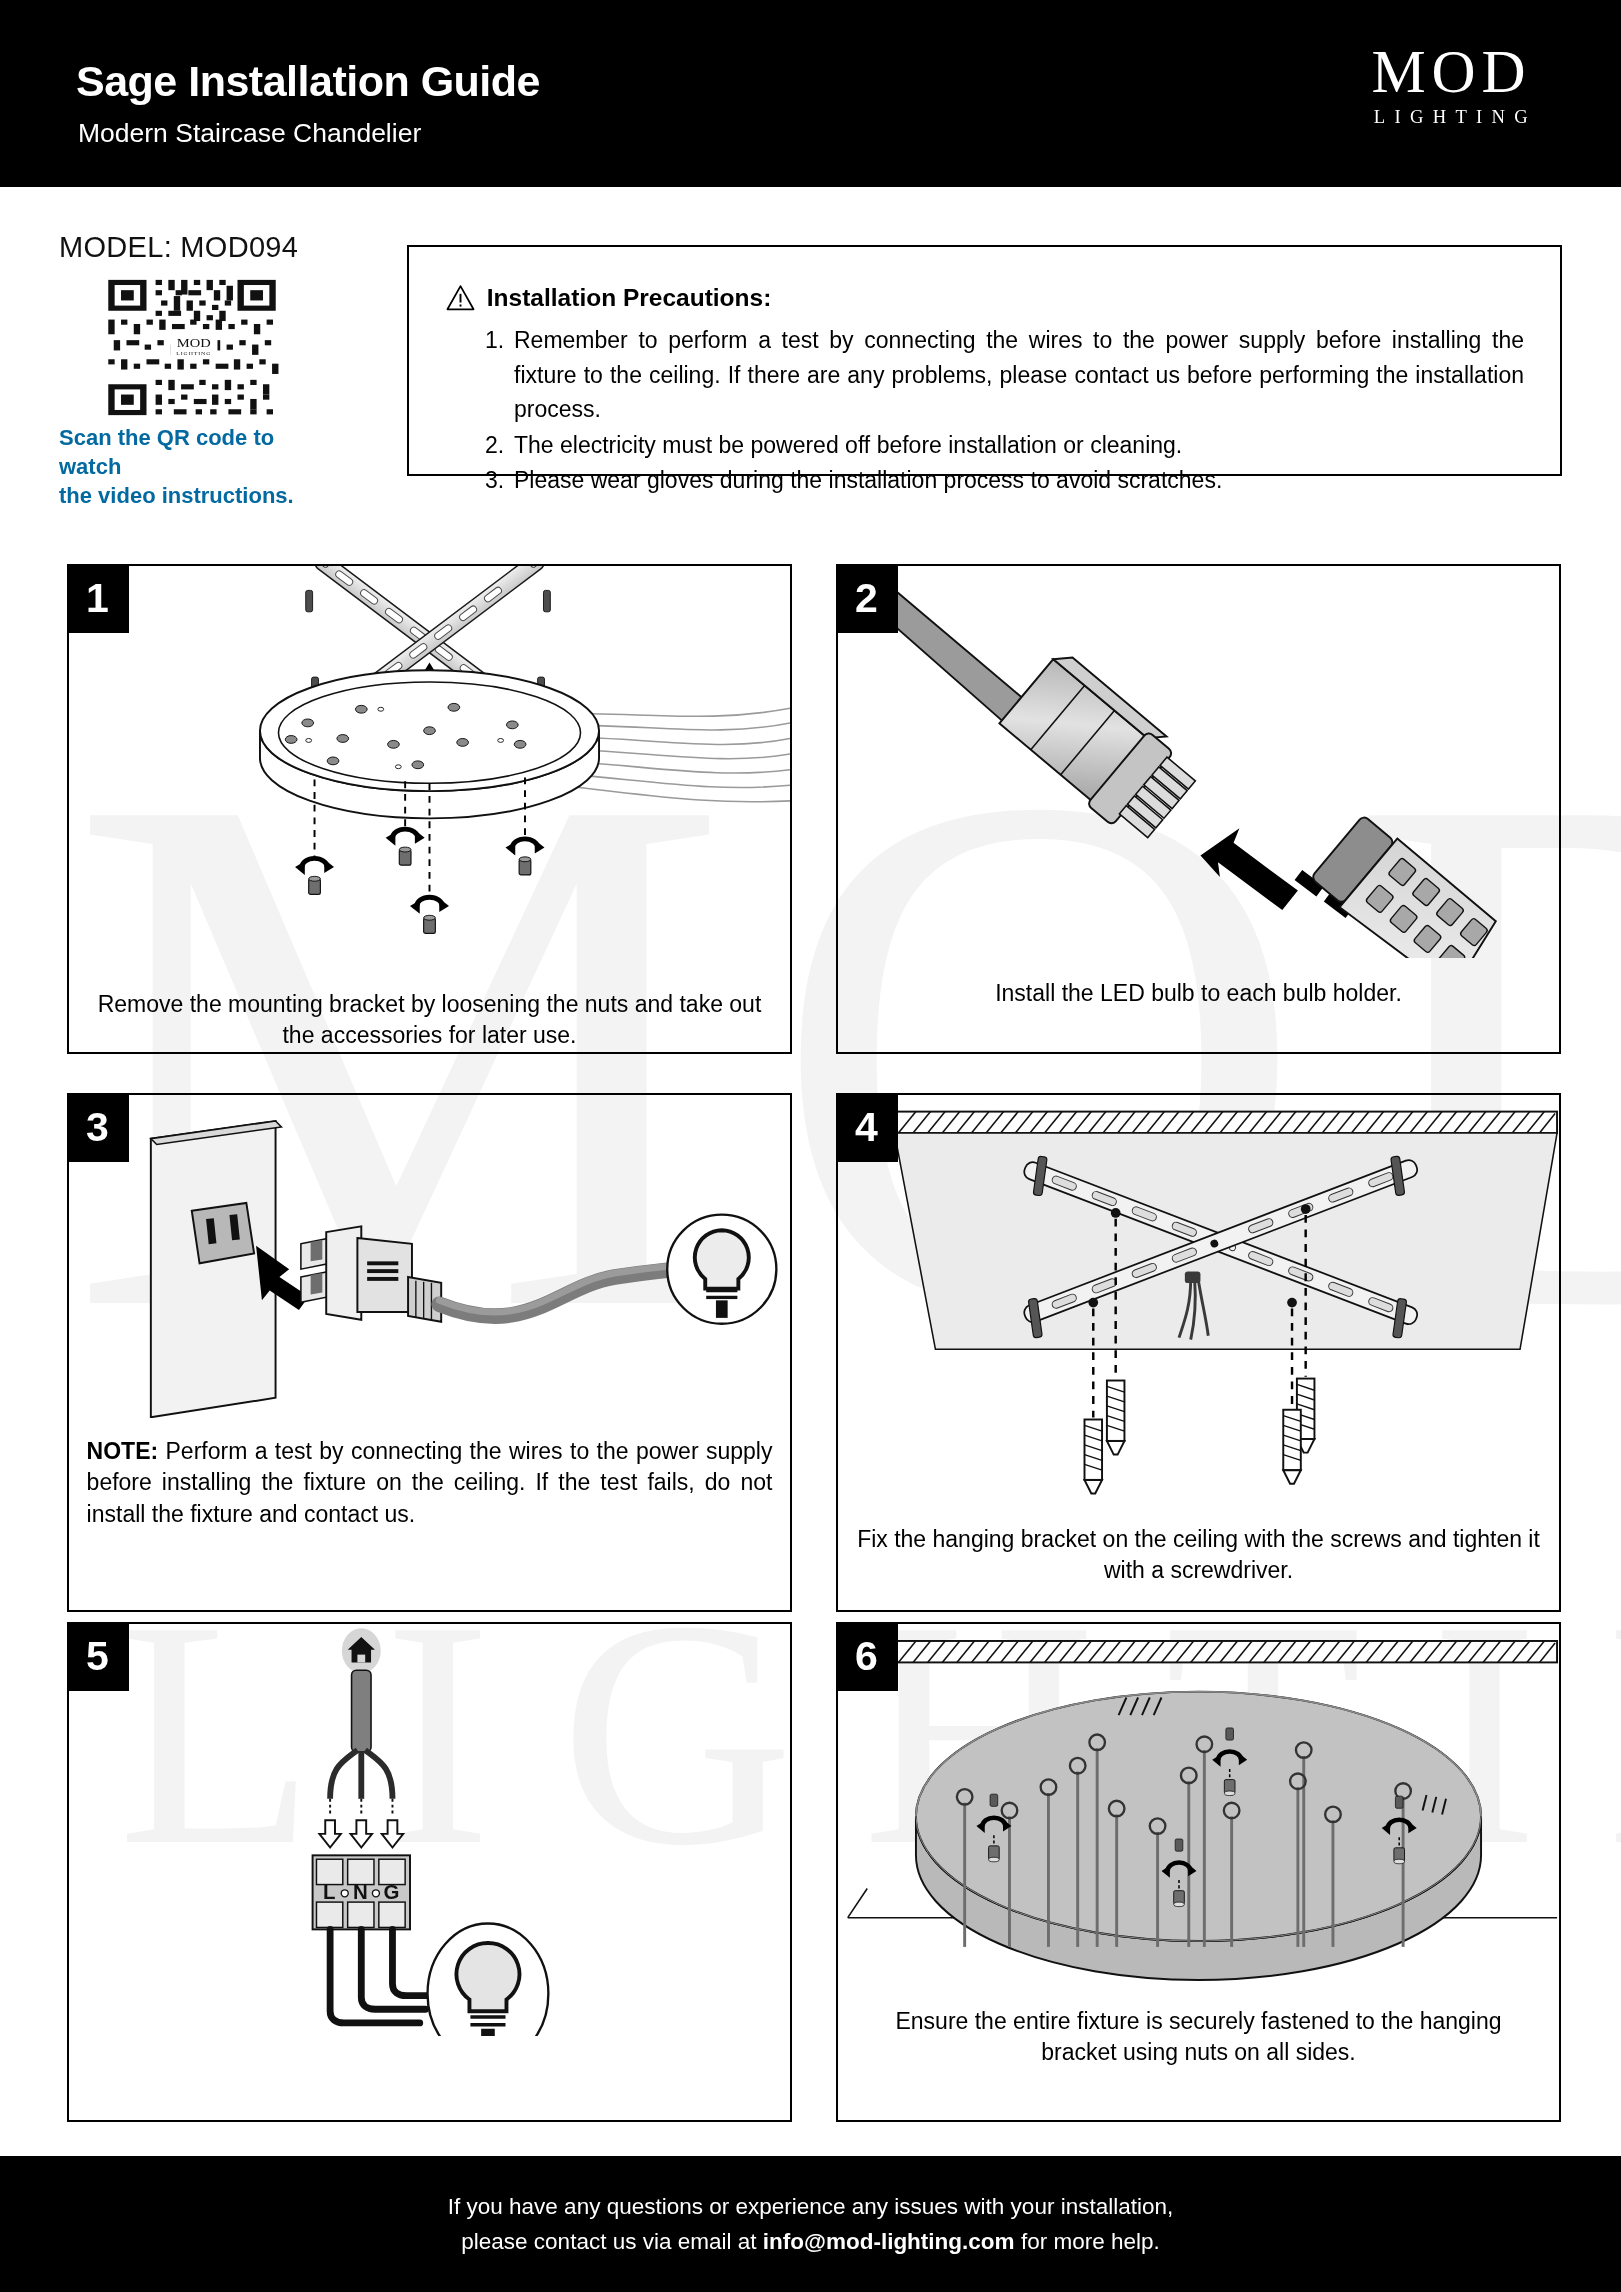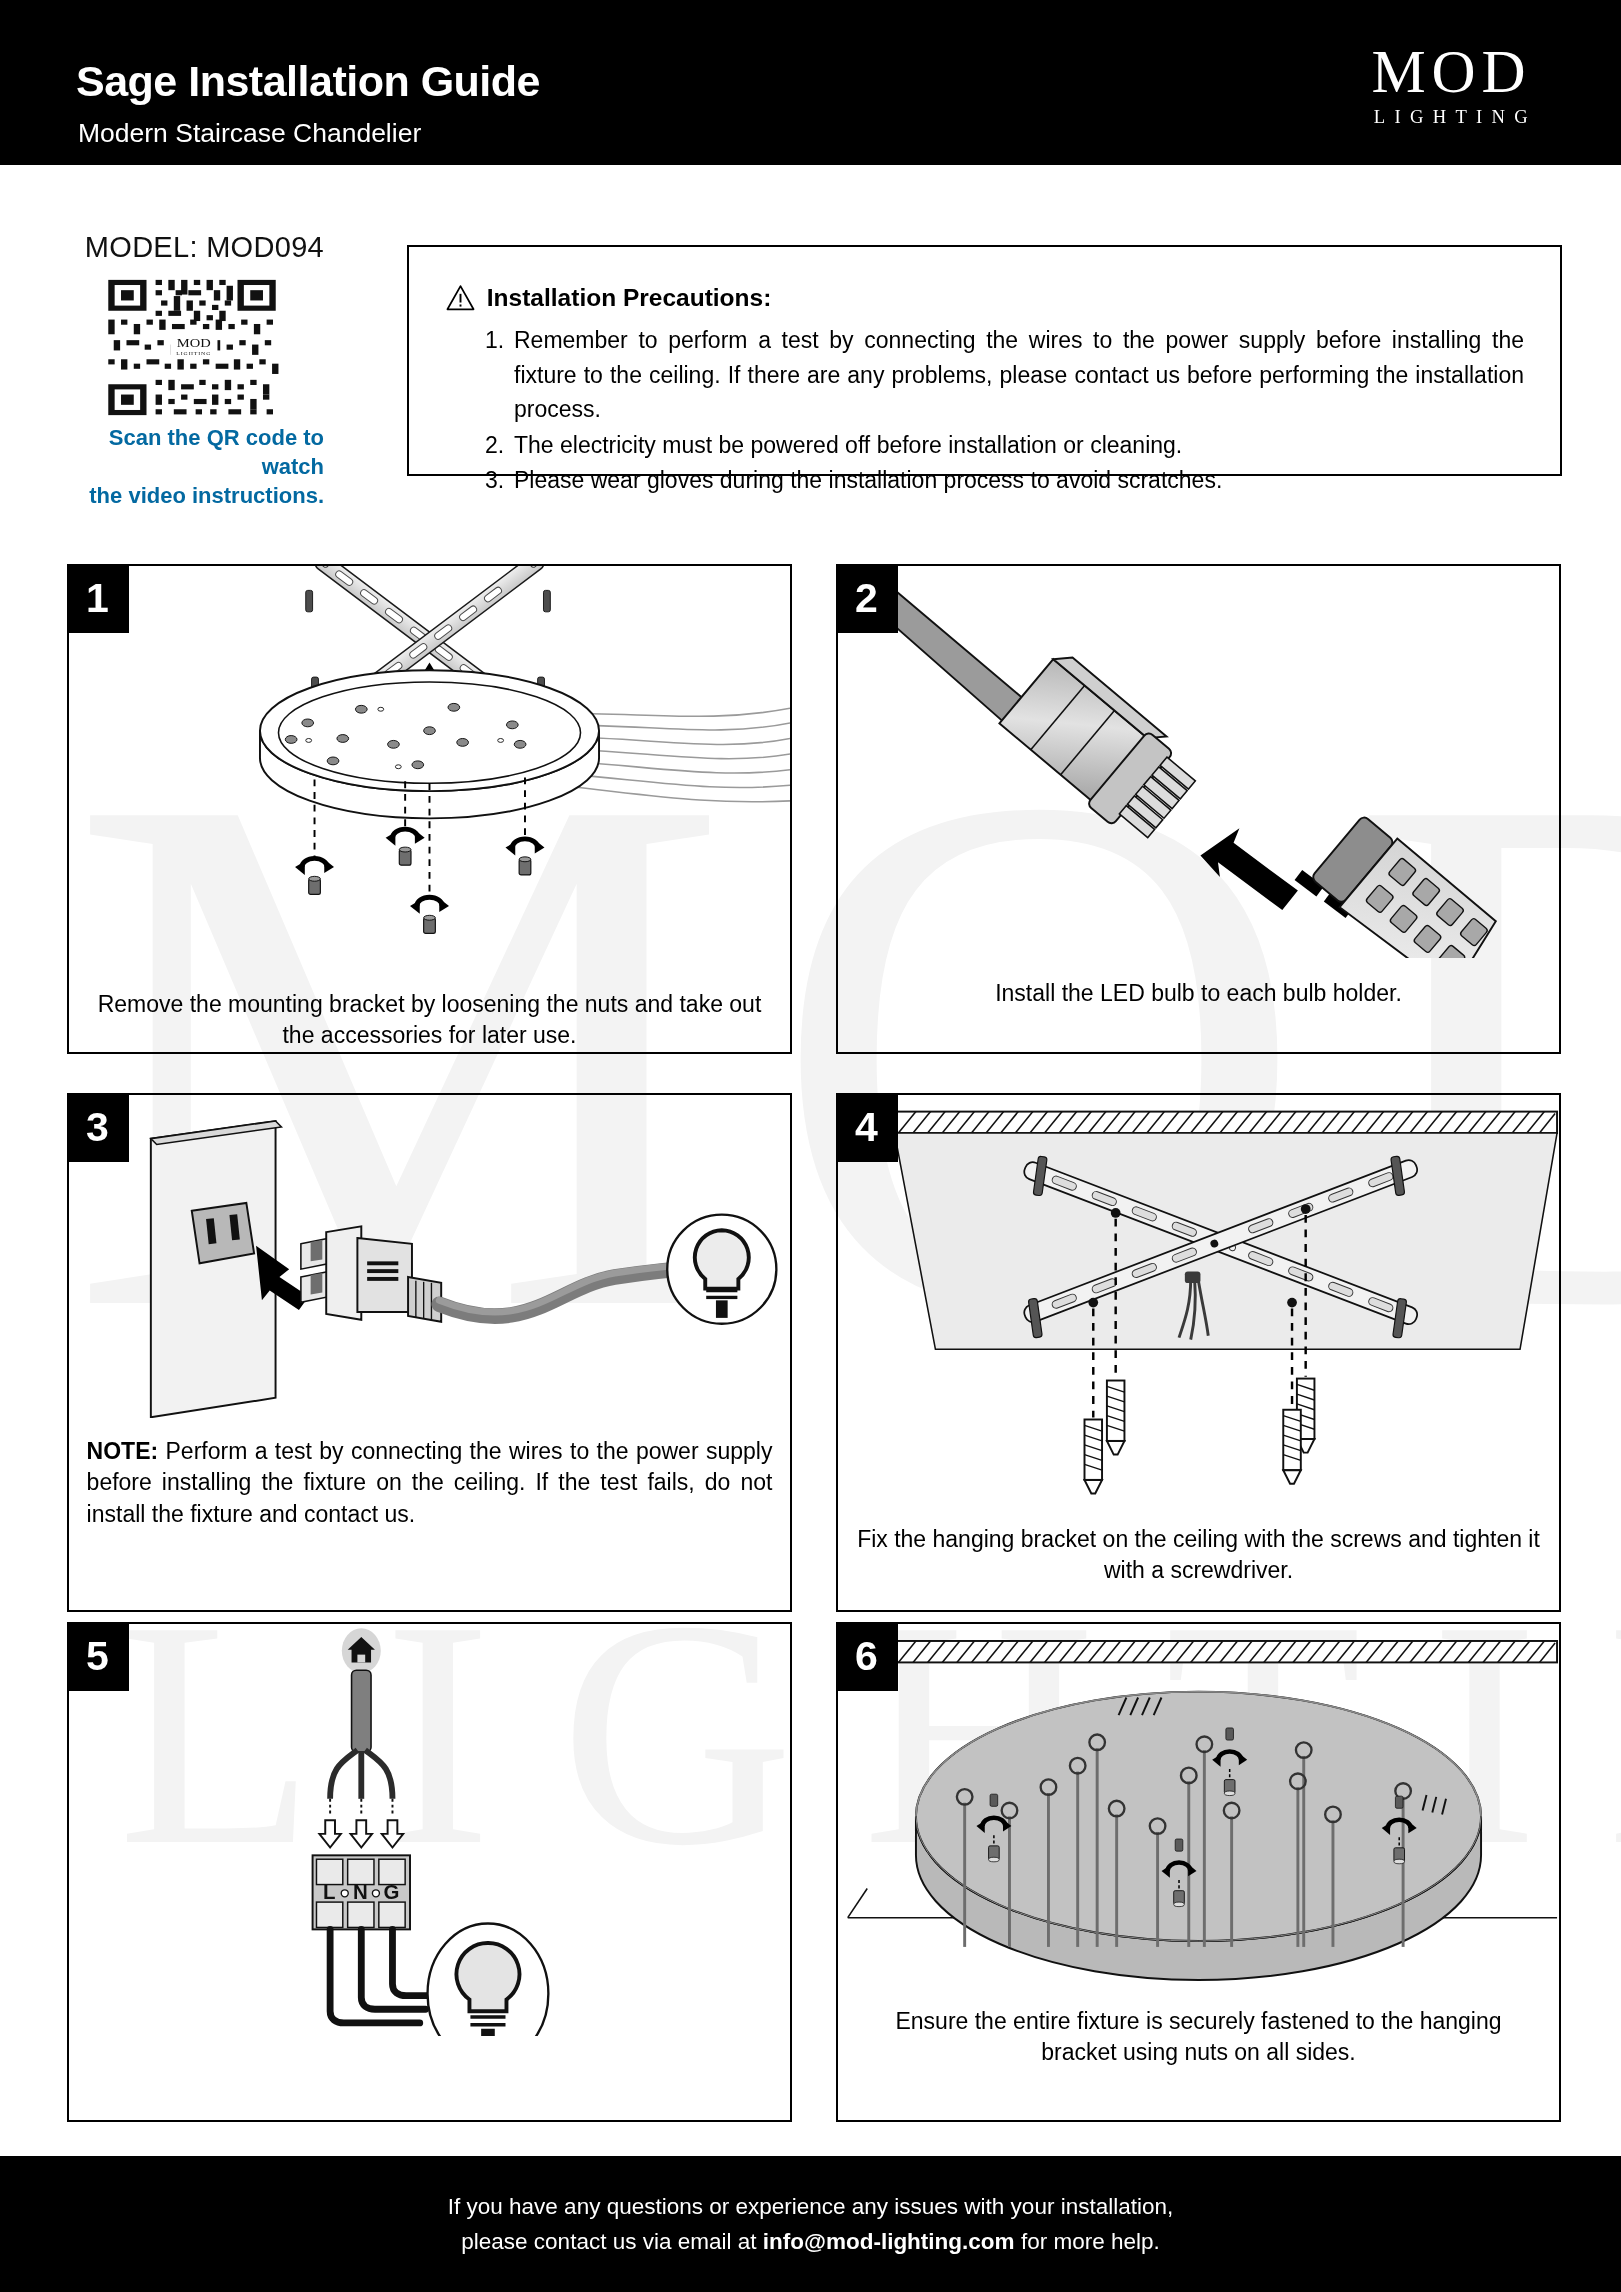--- a/index.html
+++ b/index.html
@@ -23,21 +23,21 @@
     left: 0; top: 176px;
     width: 1621px; height: 1960px;
     pointer-events: none;
     z-index: 0;
     opacity: 1;
   }
 
   
   .header {
     position: absolute; left: 0; top: 0;
-    width: 1621px; height: 165px;
+    width: 1621px; height: 187px;
     background: #000;
     z-index: 5;
   }
   .header-title {
     position: absolute; left: 76px; top: 57px;
     color: #fff; font-size: 43px; font-weight: bold;
     letter-spacing: -0.5px;
   }
   .header-sub {
     position: absolute; left: 78px; top: 118px;
@@ -54,21 +54,21 @@
   }
   .logo-sub {
     color: #fff; font-family: "Liberation Serif", serif;
     font-size: 18.6px; letter-spacing: 9.3px; margin-top: 4.9px;
     padding-left: 7.8px;
   }
 
   
   .model-block {
     position: absolute; left: 59px; top: 231px;
-    width: 265px; text-align: right; z-index: 3;
+    width: 265px; text-align: left; z-index: 3;
   }
   .model-label { font-size: 29px; color: #111; letter-spacing: 0.3px; }
   .qr-wrap {
     width: 182px; height: 147px; margin: 9.8px auto 0;
     position: relative;
   }
   .qr-caption {
     margin-top: 2px; font-size: 22px; font-weight: bold;
     line-height: 1.32; color: #0369a1;
   }

